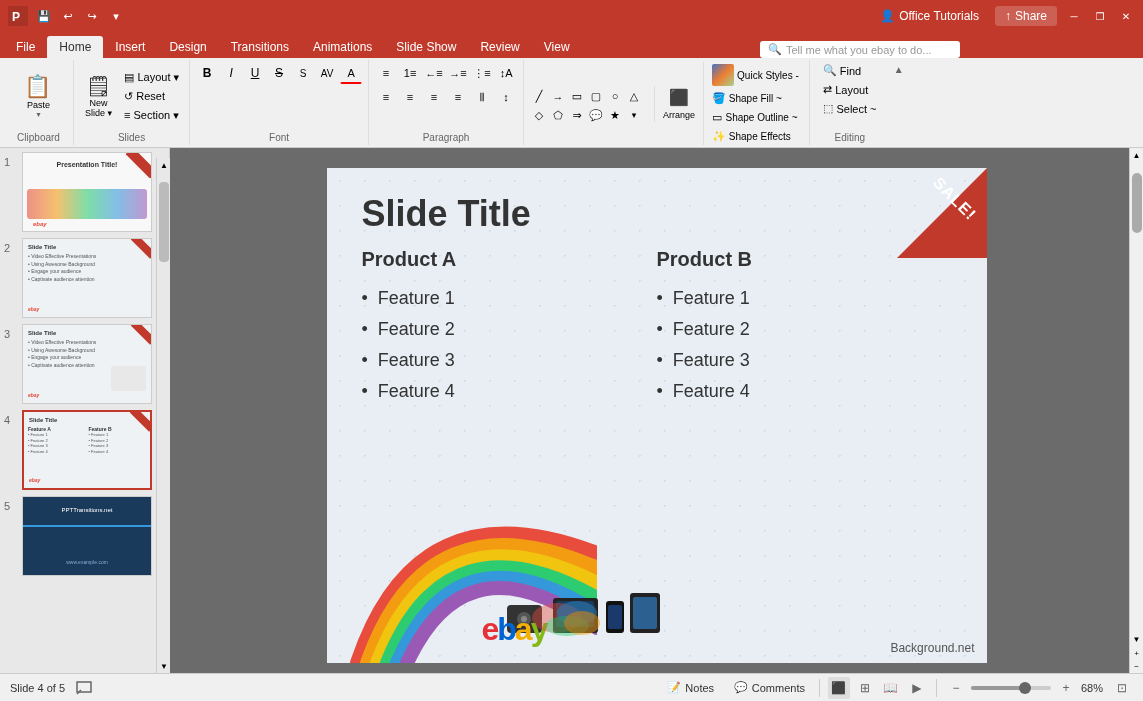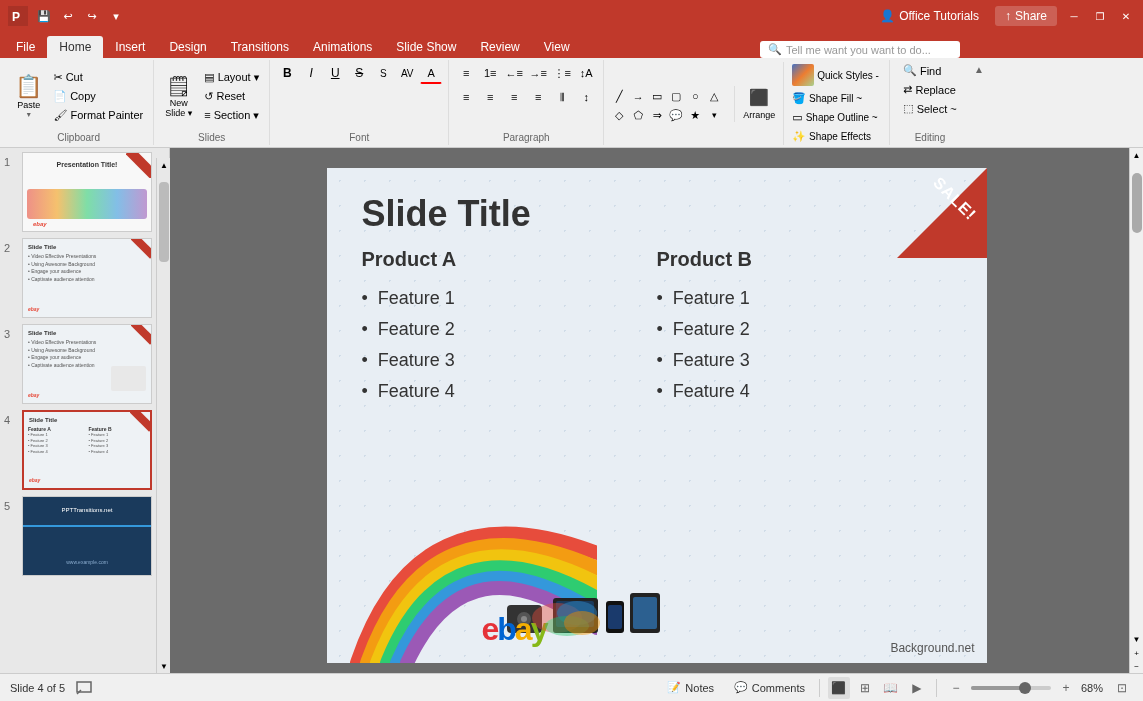--- a/index.html
+++ b/index.html
@@ -156,38 +156,33 @@
   <div class="ribbon-tab">Insert</div>
   <div class="ribbon-tab">Design</div>
   <div class="ribbon-tab">Transitions</div>
   <div class="ribbon-tab">Animations</div>
   <div class="ribbon-tab">Slide Show</div>
   <div class="ribbon-tab">Review</div>
   <div class="ribbon-tab">View</div>
   <div style="flex:1; display:flex; align-items:center; justify-content:center; padding: 0 10px;">
     <div style="display:flex; align-items:center; background:white; border-radius:3px; padding:2px 8px; gap:4px; color:#333; font-size:11px; min-width:200px; cursor:text;">
       <span>🔍</span>
-      <span style="color:#999;">Tell me want you want to do...</span>
+      <span style="color:#999;">Tell me what you ebay to do...</span>
     </div>
   </div>
 </div>
 
 <div class="ribbon">
 
   <div class="ribbon-group" style="min-width:70px;">
     <div class="ribbon-group-content" style="display:flex; gap:2px; align-items:center;">
       <div class="ribbon-btn" style="flex-direction:column; align-items:center;">
         <div style="font-size:22px;">📋</div>
         <div style="font-size:9px;">Paste</div>
         <div style="font-size:8px; color:#666;">▾</div>
-      </div>
-      <div style="display:flex;flex-direction:column;gap:2px;">
-        <div class="ribbon-small-btn">✂ Cut</div>
-        <div class="ribbon-small-btn">📄 Copy</div>
-        <div class="ribbon-small-btn">🖌 Format Painter</div>
       </div>
     </div>
     <div class="ribbon-group-label">Clipboard</div>
   </div>
 
   <div class="ribbon-group" style="min-width:90px;">
     <div class="ribbon-group-content" style="display:flex;gap:3px;align-items:center;">
       <div class="ribbon-btn" style="align-items:center;flex-direction:column;">
         <div style="font-size:20px;">🗒</div>
         <div style="font-size:9px; text-align:center;">New<br>Slide ▾</div>
@@ -289,21 +284,21 @@
   </div>
 
   <div class="ribbon-group" style="min-width:80px; border-right:none;">
     <div class="ribbon-group-content" style="flex-direction:column; gap:2px; align-items:flex-start;">
       <div class="ribbon-small-btn">
         <span>🔍</span>
         <span>Find</span>
       </div>
       <div class="ribbon-small-btn">
         <span>⇄</span>
-        <span>Replace</span>
+        <span>Layout</span>
       </div>
       <div class="ribbon-small-btn">
         <span>⬚</span>
         <span>Select ~</span>
       </div>
     </div>
     <div class="ribbon-group-label">Editing</div>
   </div>
 
   <div style="display:flex;align-items:flex-start;padding:4px 0 0 4px;">

